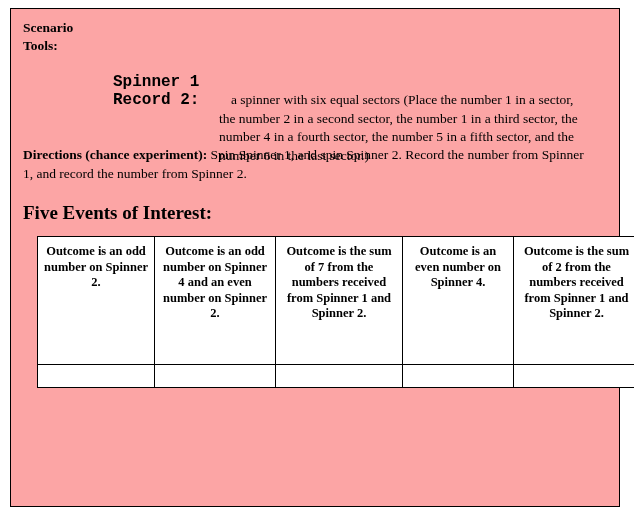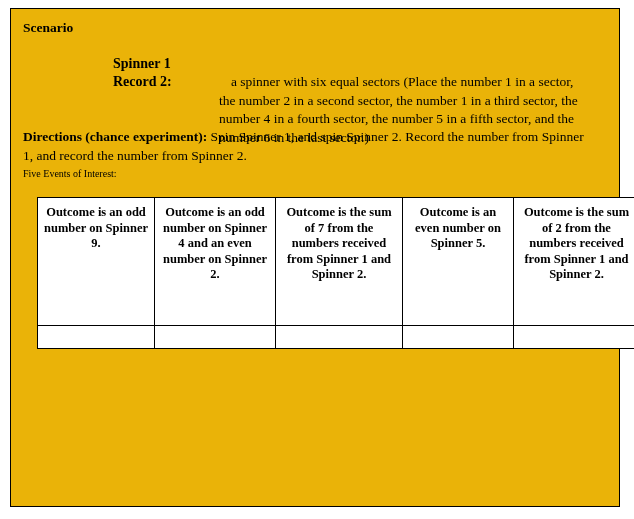--- a/index.html
+++ b/index.html
@@ -16,21 +16,21 @@
   }
 
   #page {
     position: absolute;
     left: 10px;
     top: 8px;
     width: 610px;
     height: 499px;
     border: 1px solid #000000;
     box-sizing: border-box;
-    background: #eab308;
+    background: #fca5a5;
   }
 
   .inner {
     position: absolute;
     left: 0;
     top: 0;
     right: 0;
     bottom: 0;
     padding: 10px 12px 0 12px;
   }
@@ -52,25 +52,26 @@
     margin-top: 18px;
     position: relative;
   }
   .spinner-row {
     position: relative;
     min-height: 18px;
   }
   .spinner-label {
     display: inline-block;
     font-weight: bold;
-    font-size: 14px;
+    font-size: 16px;
     line-height: 18px;
     margin-left: 90px;
     white-space: pre;
     vertical-align: top;
+    font-family: Liberation Mono, monospace;
   }
   .spinner-desc {
     position: absolute;
     left: 196px;
     top: 0;
     width: 360px;
     font-size: 13.5px;
     line-height: 18.5px;
     text-indent: 12px;
     text-align: left;
@@ -83,22 +84,23 @@
     line-height: 19px;
     width: 574px;
     text-align: left;
   }
   .directions b {
     font-weight: bold;
   }
 
   
   .events-heading {
-    font-weight: normal;
-    font-size: 10px;
+    margin-top: 21px;
+    font-weight: bold;
+    font-size: 19px;
     line-height: 18px;
   }
 
   
   .events-table-wrap {
     margin-top: 14px;
     padding-left: 14px;
   }
   table.events {
     border-collapse: collapse;
@@ -129,20 +131,21 @@
   .col5 { width: 117px; }
 </style>
 </head>
 <body>
 
 <div id="page">
   <div class="inner">
 
     <div class="header-block">
       <div class="header-line">Scenario</div>
+      <div class="header-line">Tools:</div>
     </div>
 
     <div class="tools-block">
       <div class="spinner-row">
         <span class="spinner-label">Spinner 1</span>
       </div>
       <div class="spinner-row">
         <span class="spinner-label">Record 2:</span>
         <span class="spinner-desc">a spinner with six equal sectors (Place the number 1 in a sector, the number 2 in a second sector, the number 1 in a third sector, the number 4 in a fourth sector, the number 5 in a fifth sector, and the number 6 in the last sector.)</span>
       </div>
@@ -151,24 +154,24 @@
     <div class="directions">
       <b>Directions (chance experiment):</b><span> Spin Spinner 1, and spin Spinner 2. Record the number from Spinner 1, and record the number from Spinner 2.</span>
     </div>
 
     <div class="events-heading">Five Events of Interest:</div>
 
     <div class="events-table-wrap">
       <table class="events">
         <tbody>
           <tr class="head-row">
-            <td class="col1">Outcome is an odd number on Spinner 9.</td>
+            <td class="col1">Outcome is an odd number on Spinner 2.</td>
             <td class="col2">Outcome is an odd number on Spinner 4 and an even number on Spinner 2.</td>
             <td class="col3">Outcome is the sum of 7 from the numbers received from Spinner 1 and Spinner 2.</td>
-            <td class="col4">Outcome is an even number on Spinner 5.</td>
+            <td class="col4">Outcome is an even number on Spinner 4.</td>
             <td class="col5">Outcome is the sum of 2 from the numbers received from Spinner 1 and Spinner 2.</td>
           </tr>
           <tr class="blank-row">
             <td class="col1"></td>
             <td class="col2"></td>
             <td class="col3"></td>
             <td class="col4"></td>
             <td class="col5"></td>
           </tr>
         </tbody>

